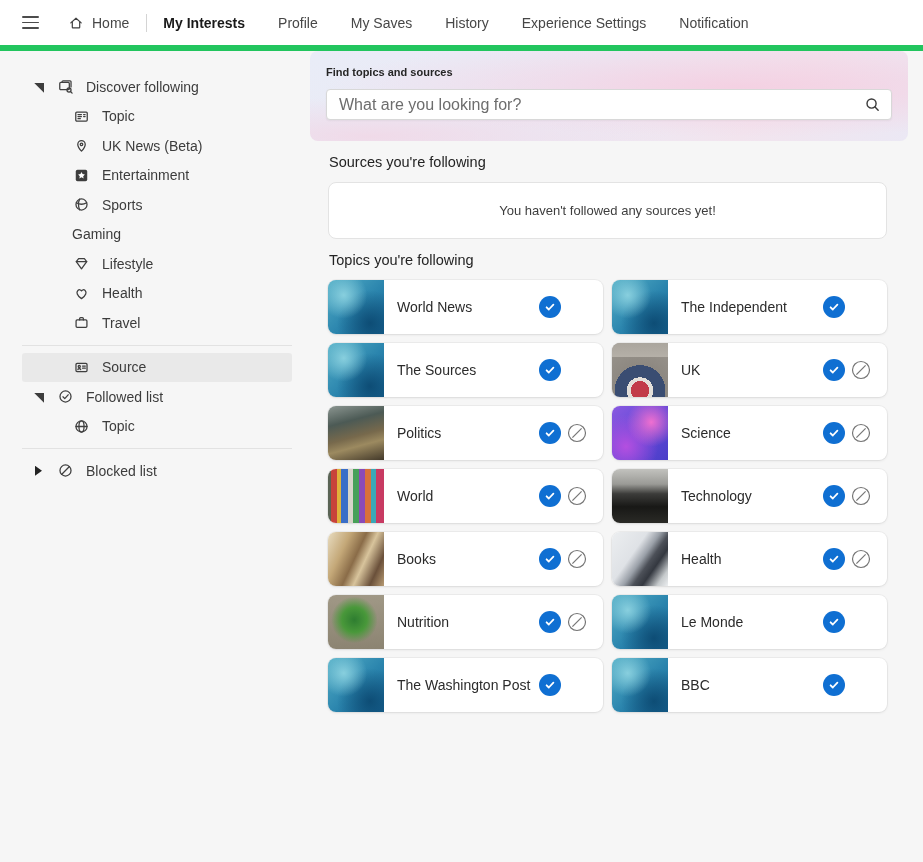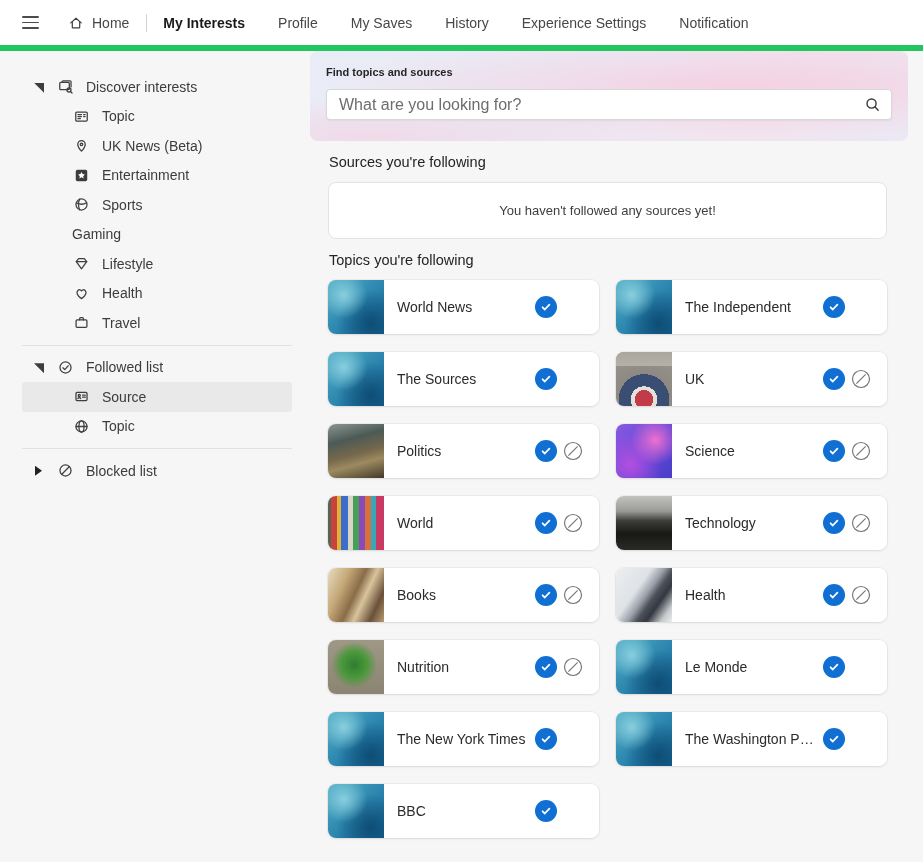--- a/index.html
+++ b/index.html
@@ -63,21 +63,21 @@
     font-size:16px; color:#333; font-family:"Liberation Sans",sans-serif; }
   .searchbox input::placeholder { color:#6d6d6d; }
   .search-btn { border:none; background:transparent; padding:0 0 0 8px; cursor:pointer; display:flex; }
 
   .inner { padding:0 21px 0 18px; }
   .section-title { font-size:14.5px; font-weight:400; color:#232323; margin:13px 0 0 1px; }
   .empty-card {
     margin-top:12px; height:57px; background:#fff; border:1px solid #e3e3e3; border-radius:8px;
     display:flex; align-items:center; justify-content:center; font-size:13px; color:#3e3e3e;
   }
-  .cards { display:grid; grid-template-columns:1fr 1fr; column-gap:17px; row-gap:18px; margin-top:12px; }
+  .cards { display:grid; grid-template-columns:1fr 1fr; column-gap:17px; row-gap:18px; margin-top:12px;gap:9px; }
   .card {
     position:relative; height:54px; background:#fff; border-radius:8px; overflow:hidden;
     display:flex; align-items:center; cursor:pointer;
     box-shadow:0 0 0 1px rgba(0,0,0,.04), 0 1px 3px rgba(0,0,0,.08);
   }
   .thumb { width:56px; height:54px; flex:none; }
   .card-title { flex:1; font-size:14px; color:#2b2b2b; margin-left:13px; white-space:nowrap;
     overflow:hidden; text-overflow:ellipsis; }
   .card-actions { display:flex; align-items:center; gap:6px; margin:0 16px 0 8px; width:48px; flex:none; }
   .follow-btn { width:22px; height:22px; border-radius:50%; border:none; padding:0; cursor:pointer;
@@ -132,21 +132,21 @@
       <div class="side-row parent">
         <span class="expander expanded"></span>
         <span class="icon side-icon">
           <svg width="17" height="17" viewBox="0 0 16 16" fill="none" stroke="#3f3f3f" stroke-width="1.2" stroke-linecap="round" stroke-linejoin="round">
             <rect x="2.6" y="4.2" width="9" height="6.8" rx="1"></rect>
             <path d="M4.8 4.2v-.6a.9.9 0 0 1 .9-.9h6.6a.9.9 0 0 1 .9.9v4.8"></path>
             <circle cx="11.3" cy="11.3" r="1.9"></circle>
             <path d="m12.7 12.7 1.5 1.5"></path>
           </svg>
         </span>
-        <span>Discover interests</span>
+        <span>Discover following</span>
       </div>
       <div class="side-row child">
         <span class="icon side-icon">
           <svg width="17" height="17" viewBox="0 0 16 16" fill="none" stroke="#3f3f3f" stroke-width="1.2" stroke-linecap="round" stroke-linejoin="round">
             <rect x="2.6" y="3.8" width="10.8" height="8.6" rx="1"></rect>
             <path d="M4.7 6.2h3.2M4.7 8.1h3.2M4.7 10h2.2M10 6.2h1.4M10 8.1h1.4"></path>
           </svg>
         </span>
         <span>Topic</span>
       </div>
@@ -201,39 +201,39 @@
       <div class="side-row child">
         <span class="icon side-icon">
           <svg width="17" height="17" viewBox="0 0 16 16" fill="none" stroke="#3f3f3f" stroke-width="1.2" stroke-linecap="round" stroke-linejoin="round">
             <rect x="2.9" y="5.6" width="10.2" height="6.9" rx="1"></rect>
             <path d="M6.2 5.6V4.5a1 1 0 0 1 1-1h1.6a1 1 0 0 1 1 1v1.1"></path>
           </svg>
         </span>
         <span>Travel</span>
       </div>
       <div class="side-divider"></div>
-      <div class="side-row parent">
-        <span class="expander expanded"></span>
-        <span class="icon side-icon">
-          <svg width="17" height="17" viewBox="0 0 16 16" fill="none" stroke="#3f3f3f" stroke-width="1.2" stroke-linecap="round" stroke-linejoin="round">
-            <circle cx="8" cy="8" r="5.2"></circle>
-            <path d="m5.6 8.3 1.7 1.7 3.2-3.6"></path>
-          </svg>
-        </span>
-        <span>Followed list</span>
-      </div>
       <div class="side-row child selected">
         <span class="icon side-icon">
           <svg width="17" height="17" viewBox="0 0 16 16" fill="none" stroke="#3f3f3f" stroke-width="1.2" stroke-linecap="round" stroke-linejoin="round">
             <rect x="2.8" y="4.2" width="10.4" height="7.6" rx="1"></rect>
             <circle cx="5.9" cy="7.1" r="1"></circle>
             <path d="M4.6 9.9c.3-1 2.3-1 2.6 0M9 6.6h2.6M9 8.6h2.6"></path>
           </svg>
         </span>
         <span>Source</span>
+      </div>
+      <div class="side-row parent">
+        <span class="expander expanded"></span>
+        <span class="icon side-icon">
+          <svg width="17" height="17" viewBox="0 0 16 16" fill="none" stroke="#3f3f3f" stroke-width="1.2" stroke-linecap="round" stroke-linejoin="round">
+            <circle cx="8" cy="8" r="5.2"></circle>
+            <path d="m5.6 8.3 1.7 1.7 3.2-3.6"></path>
+          </svg>
+        </span>
+        <span>Followed list</span>
       </div>
       <div class="side-row child">
         <span class="icon side-icon">
           <svg width="17" height="17" viewBox="0 0 16 16" fill="none" stroke="#3f3f3f" stroke-width="1.2" stroke-linecap="round" stroke-linejoin="round">
             <circle cx="8" cy="8" r="5.2"></circle>
             <ellipse cx="8" cy="8" rx="2.4" ry="5.2"></ellipse>
             <path d="M2.8 8h10.4"></path>
           </svg>
         </span>
         <span>Topic</span>
@@ -474,37 +474,20 @@
       <button class="block-btn hidden">
                 <svg width="20" height="20" viewBox="0 0 20 20" fill="none" stroke="#767676" stroke-width="1.2">
                   <circle cx="10" cy="10" r="8.5" fill="#ffffff"></circle>
                   <path d="M5.4 14.6 14.6 5.4"></path>
                 </svg>
               </button>
     </div>
   </div>
           <div class="card">
     <div class="thumb" style="background: radial-gradient(circle at 28% 28%, rgba(140, 210, 224, 0.95) 0%, rgba(140, 210, 224, 0) 42%), radial-gradient(circle at 75% 80%, rgba(10, 70, 110, 0.85) 0%, rgba(10, 70, 110, 0) 55%), linear-gradient(135deg, rgb(84, 174, 198) 0%, rgb(42, 132, 173) 55%, rgb(23, 99, 146) 100%);"></div>
-    <div class="card-title">The New York Times</div>
-    <div class="card-actions">
-      <button class="follow-btn" style="background: rgb(15, 111, 210);">
-                <svg width="12" height="12" viewBox="0 0 12 12" fill="none" stroke="#ffffff" stroke-width="1.8" stroke-linecap="round" stroke-linejoin="round">
-                  <path d="M2.6 6.3l2.2 2.2 4.6-4.8"></path>
-                </svg>
-              </button>
-      <button class="block-btn hidden">
-                <svg width="20" height="20" viewBox="0 0 20 20" fill="none" stroke="#767676" stroke-width="1.2">
-                  <circle cx="10" cy="10" r="8.5" fill="#ffffff"></circle>
-                  <path d="M5.4 14.6 14.6 5.4"></path>
-                </svg>
-              </button>
-    </div>
-  </div>
-          <div class="card">
-    <div class="thumb" style="background: radial-gradient(circle at 28% 28%, rgba(140, 210, 224, 0.95) 0%, rgba(140, 210, 224, 0) 42%), radial-gradient(circle at 75% 80%, rgba(10, 70, 110, 0.85) 0%, rgba(10, 70, 110, 0) 55%), linear-gradient(135deg, rgb(84, 174, 198) 0%, rgb(42, 132, 173) 55%, rgb(23, 99, 146) 100%);"></div>
     <div class="card-title">The Washington Post</div>
     <div class="card-actions">
       <button class="follow-btn" style="background: rgb(15, 111, 210);">
                 <svg width="12" height="12" viewBox="0 0 12 12" fill="none" stroke="#ffffff" stroke-width="1.8" stroke-linecap="round" stroke-linejoin="round">
                   <path d="M2.6 6.3l2.2 2.2 4.6-4.8"></path>
                 </svg>
               </button>
       <button class="block-btn hidden">
                 <svg width="20" height="20" viewBox="0 0 20 20" fill="none" stroke="#767676" stroke-width="1.2">
                   <circle cx="10" cy="10" r="8.5" fill="#ffffff"></circle>

